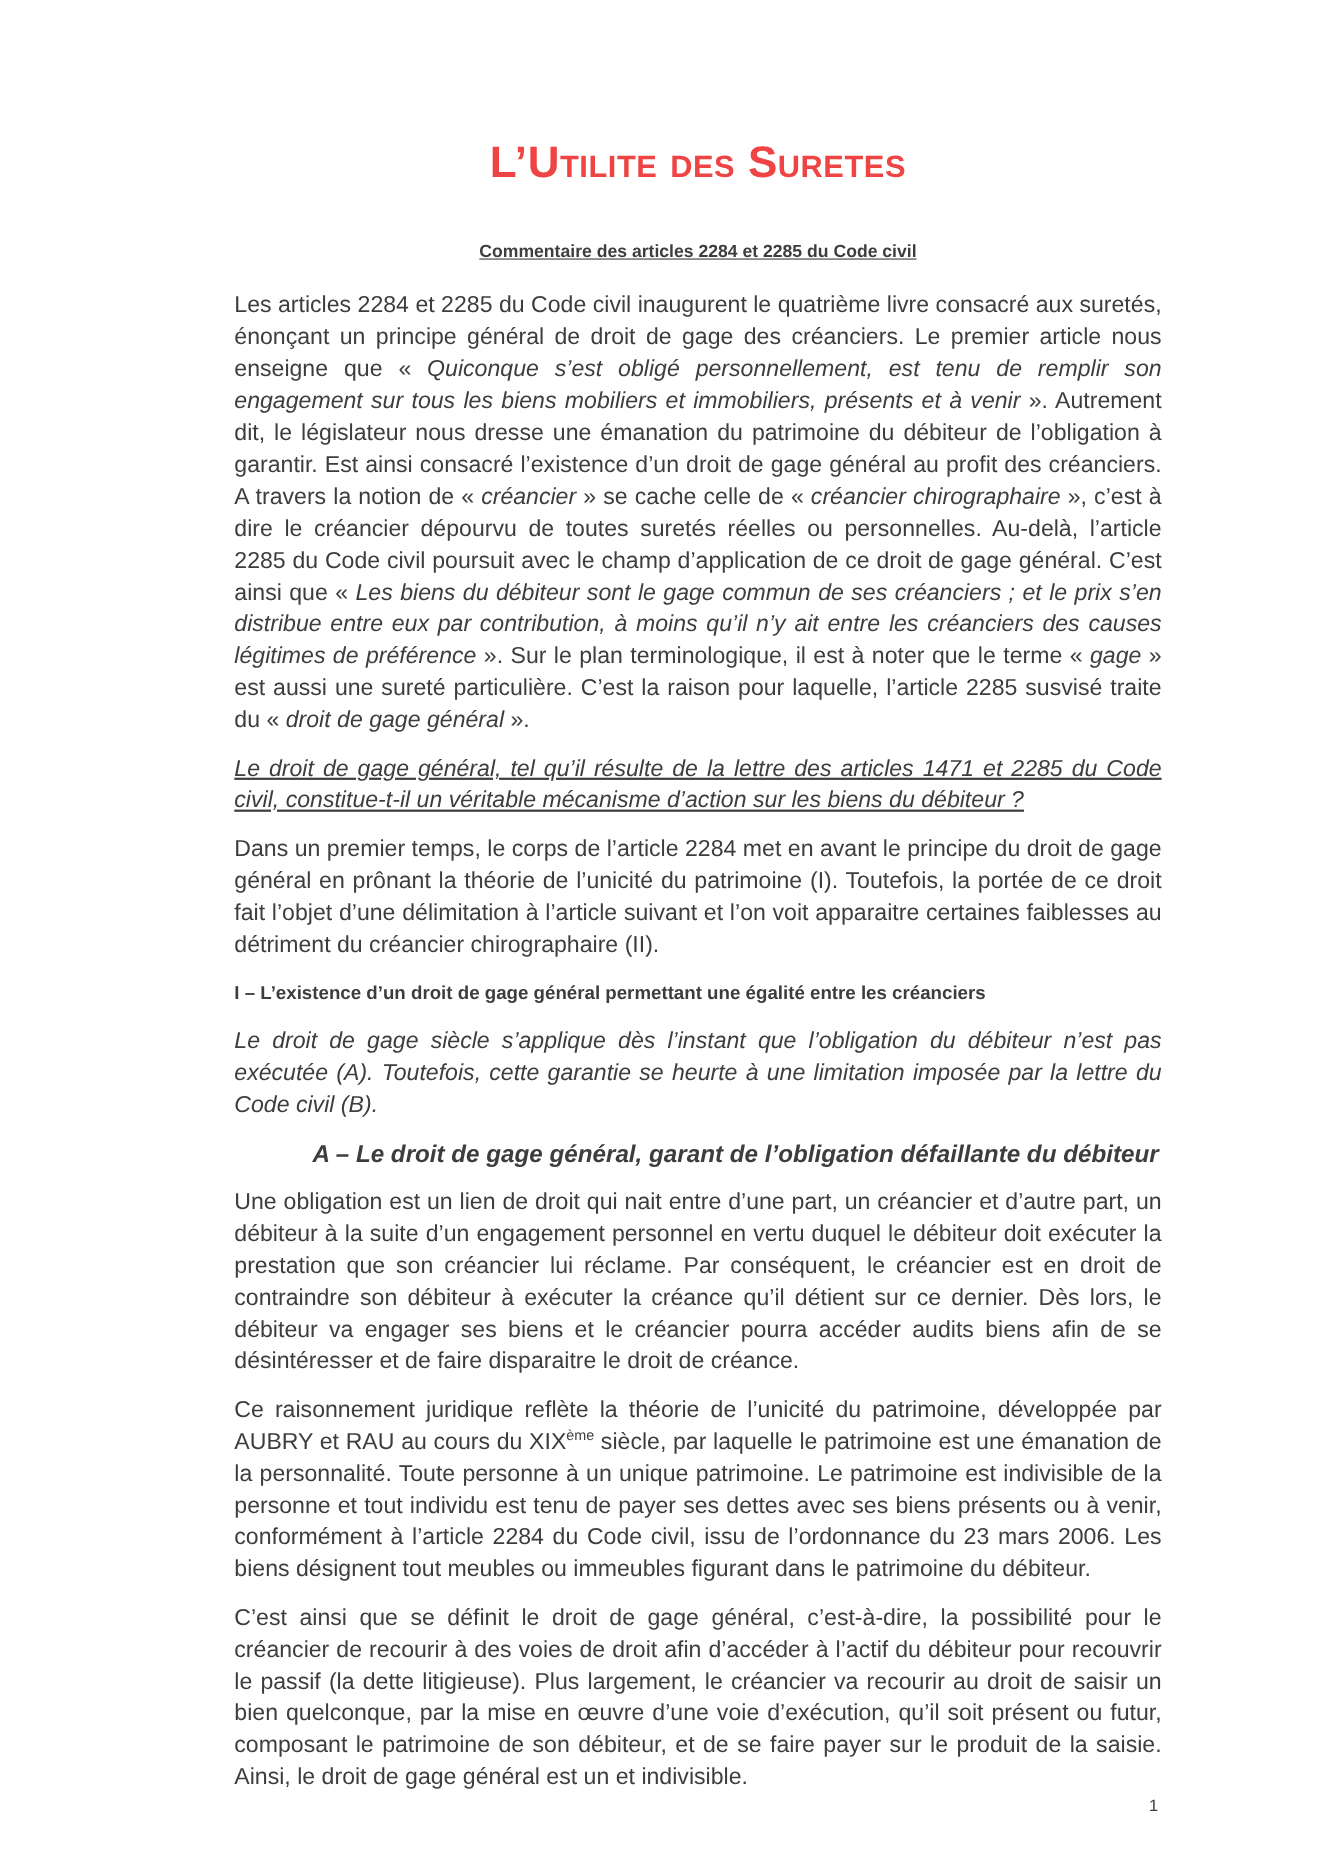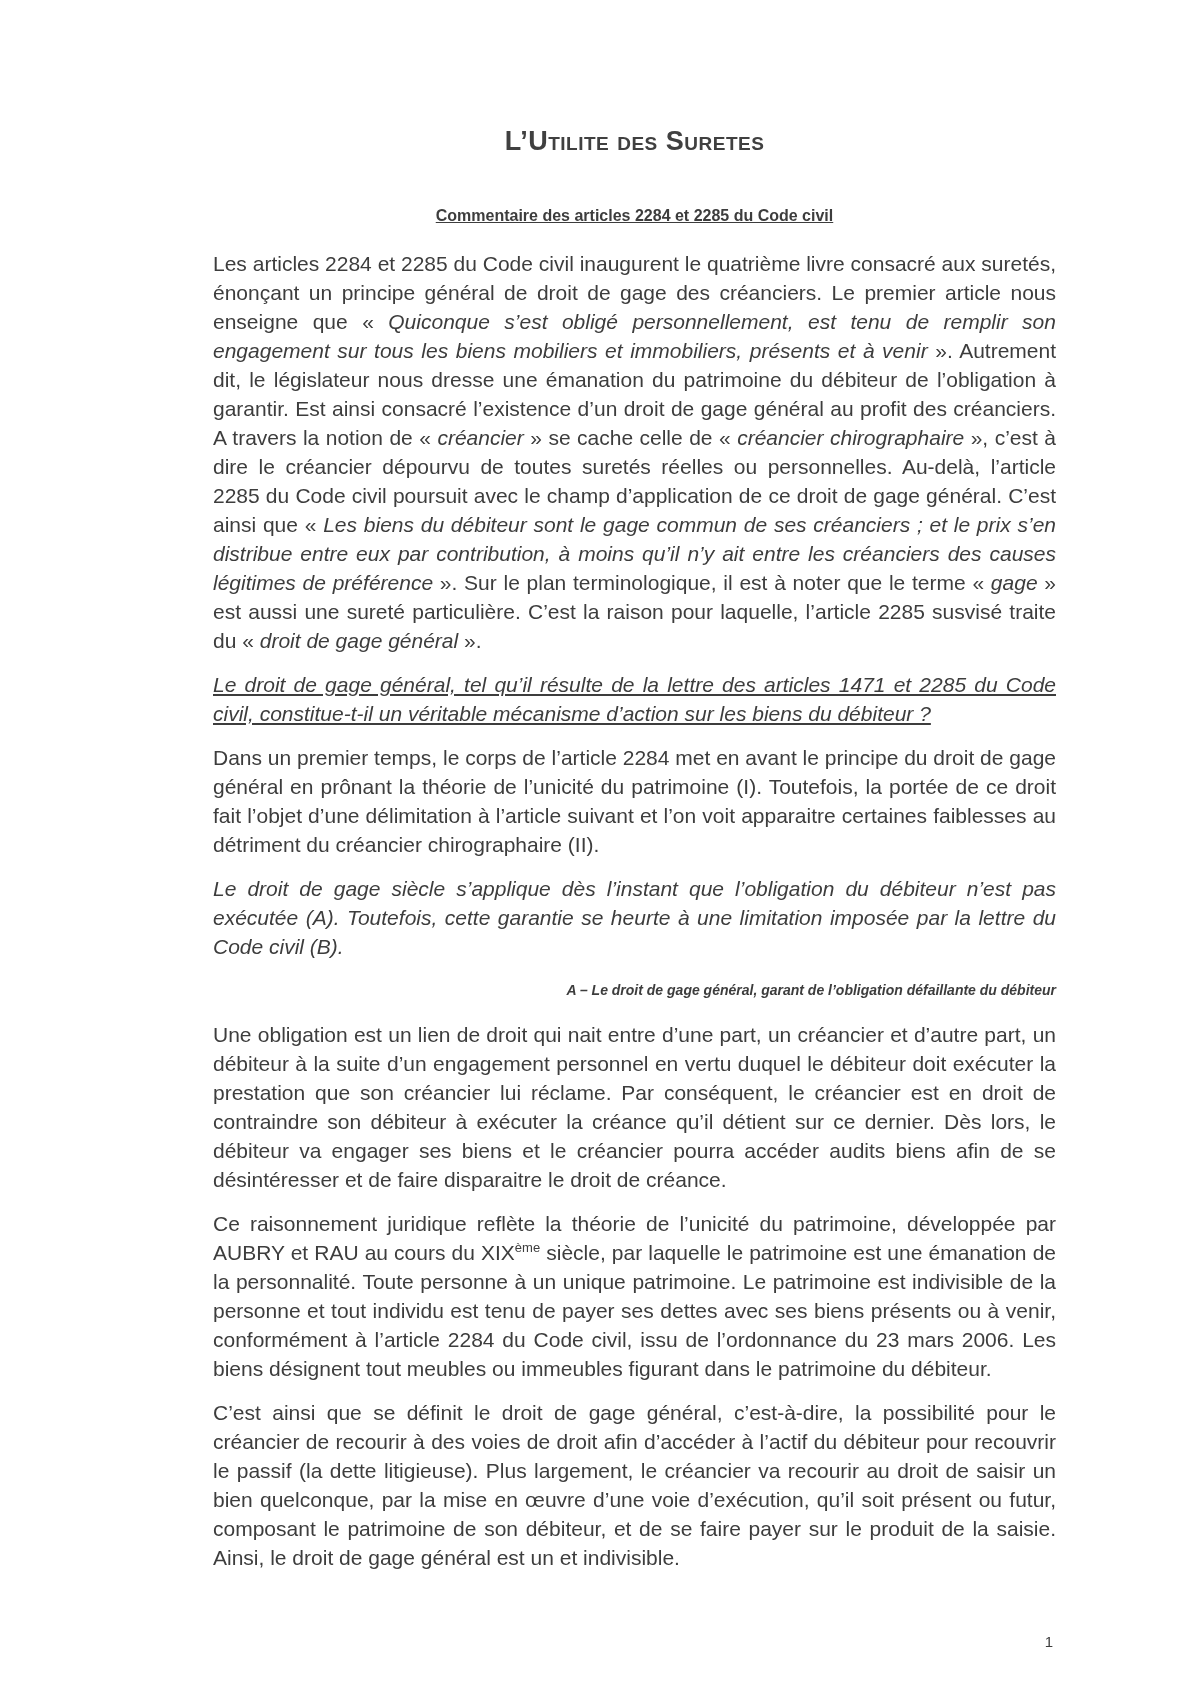--- a/index.html
+++ b/index.html
@@ -16,25 +16,25 @@
     background: #ffffff;
     box-sizing: border-box;
     padding: 126px 144px 0 213px;
     font-family: "Liberation Sans", "DejaVu Sans", sans-serif;
     color: #3d3d3d;
     overflow: hidden;
   }
   .doc-title {
     margin: 0 0 50px 0;
     text-align: center;
-    font-size: 27px;
+    font-size: 40px;
     font-weight: 700;
     font-variant: small-caps;
     letter-spacing: 0.5px;
-    color: #404040;
+    color: #ef4444;
   }
   .doc-subtitle {
     margin: 0 0 24px 0;
     text-align: center;
     font-size: 16px;
     font-weight: 700;
     text-decoration: underline;
     color: #3d3d3d;
   }
   p.body {
@@ -53,25 +53,25 @@
     font-size: 17px;
     line-height: 29px;
     font-weight: 700;
     text-align: left;
   }
   p.chapeau {
     font-style: italic;
   }
   p.headingA {
     margin: 6px 0 15px 71px;
-    font-size: 14px;
+    font-size: 22px;
     line-height: 29px;
     font-weight: 700;
     font-style: italic;
-    text-align: right;
+    text-align: left;
   }
   .it { font-style: italic; }
   sup {
     font-size: 0.62em;
     line-height: 0;
     vertical-align: super;
   }
   .page-number {
     position: absolute;
     right: 147px;
@@ -88,20 +88,21 @@
   <h1 class="doc-title">L’Utilite des Suretes</h1>
 
   <h2 class="doc-subtitle">Commentaire des articles 2284 et 2285 du Code civil</h2>
 
   <p class="body"><span>Les articles 2284 et 2285 du Code civil inaugurent le quatrième livre consacré aux suretés, énonçant un principe général de droit de gage des créanciers. Le premier article nous enseigne que « </span><span class="it">Quiconque s’est obligé personnellement, est tenu de remplir son engagement sur tous les biens mobiliers et immobiliers, présents et à venir</span><span> ». Autrement dit, le législateur nous dresse une émanation du patrimoine du débiteur de l’obligation à garantir. Est ainsi consacré l’existence d’un droit de gage général au profit des créanciers. A travers la notion de « </span><span class="it">créancier</span><span> » se cache celle de « </span><span class="it">créancier chirographaire</span><span> », c’est à dire le créancier dépourvu de toutes suretés réelles ou personnelles. Au-delà, l’article 2285 du Code civil poursuit avec le champ d’application de ce droit de gage général. C’est ainsi que « </span><span class="it">Les biens du débiteur sont le gage commun de ses créanciers ; et le prix s’en distribue entre eux par contribution, à moins qu’il n’y ait entre les créanciers des causes légitimes de préférence</span><span> ». Sur le plan terminologique, il est à noter que le terme « </span><span class="it">gage</span><span> » est aussi une sureté particulière. C’est la raison pour laquelle, l’article 2285 susvisé traite du « </span><span class="it">droit de gage général</span><span> ».</span></p>
 
   <p class="body problem">Le droit de gage général, tel qu’il résulte de la lettre des articles 1471 et 2285 du Code civil, constitue-t-il un véritable mécanisme d’action sur les biens du débiteur ?</p>
 
   <p class="body">Dans un premier temps, le corps de l’article 2284 met en avant le principe du droit de gage général en prônant la théorie de l’unicité du patrimoine (I). Toutefois, la portée de ce droit fait l’objet d’une délimitation à l’article suivant et l’on voit apparaitre certaines faiblesses au détriment du créancier chirographaire (II).</p>
 
+  <p class="heading1">I – L’existence d’un droit de gage général permettant une égalité entre les créanciers</p>
 
   <p class="body chapeau">Le droit de gage siècle s’applique dès l’instant que l’obligation du débiteur n’est pas exécutée (A). Toutefois, cette garantie se heurte à une limitation imposée par la lettre du Code civil (B).</p>
 
   <p class="headingA">A – Le droit de gage général, garant de l’obligation défaillante du débiteur</p>
 
   <p class="body">Une obligation est un lien de droit qui nait entre d’une part, un créancier et d’autre part, un débiteur à la suite d’un engagement personnel en vertu duquel le débiteur doit exécuter la prestation que son créancier lui réclame. Par conséquent, le créancier est en droit de contraindre son débiteur à exécuter la créance qu’il détient sur ce dernier. Dès lors, le débiteur va engager ses biens et le créancier pourra accéder audits biens afin de se désintéresser et de faire disparaitre le droit de créance.</p>
 
   <p class="body"><span>Ce raisonnement juridique reflète la théorie de l’unicité du patrimoine, développée par AUBRY et RAU au cours du XIX</span><sup>ème</sup><span> siècle, par laquelle le patrimoine est une émanation de la personnalité. Toute personne à un unique patrimoine. Le patrimoine est indivisible de la personne et tout individu est tenu de payer ses dettes avec ses biens présents ou à venir, conformément à l’article 2284 du Code civil, issu de l’ordonnance du 23 mars 2006. Les biens désignent tout meubles ou immeubles figurant dans le patrimoine du débiteur.</span></p>
 
   <p class="body">C’est ainsi que se définit le droit de gage général, c’est-à-dire, la possibilité pour le créancier de recourir à des voies de droit afin d’accéder à l’actif du débiteur pour recouvrir le passif (la dette litigieuse). Plus largement, le créancier va recourir au droit de saisir un bien quelconque, par la mise en œuvre d’une voie d’exécution, qu’il soit présent ou futur, composant le patrimoine de son débiteur, et de se faire payer sur le produit de la saisie. Ainsi, le droit de gage général est un et indivisible.</p>

